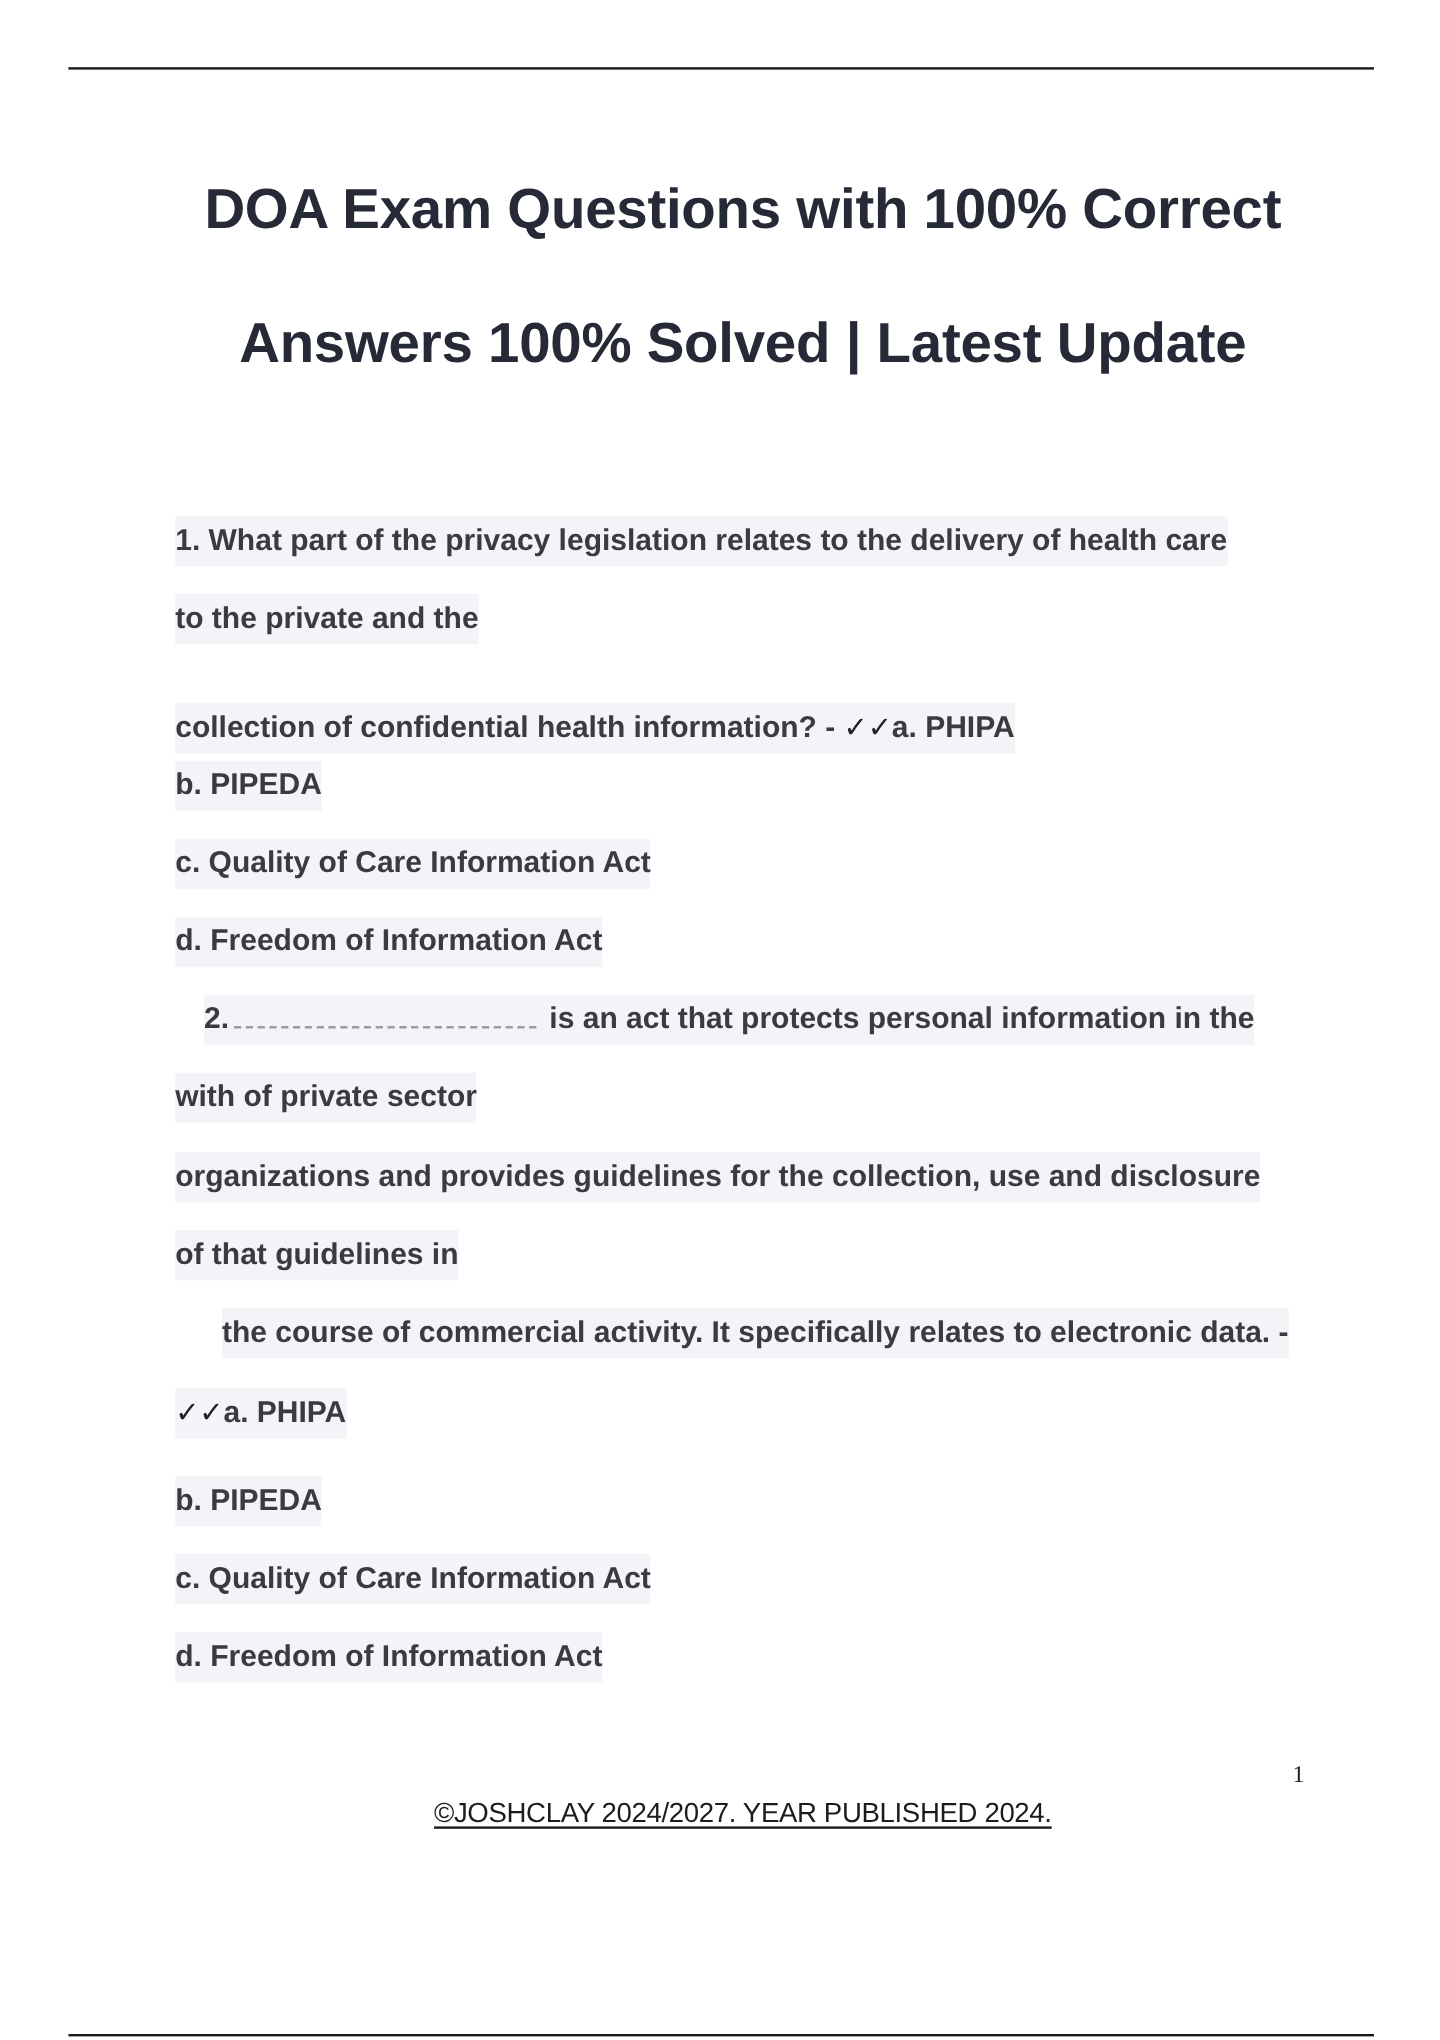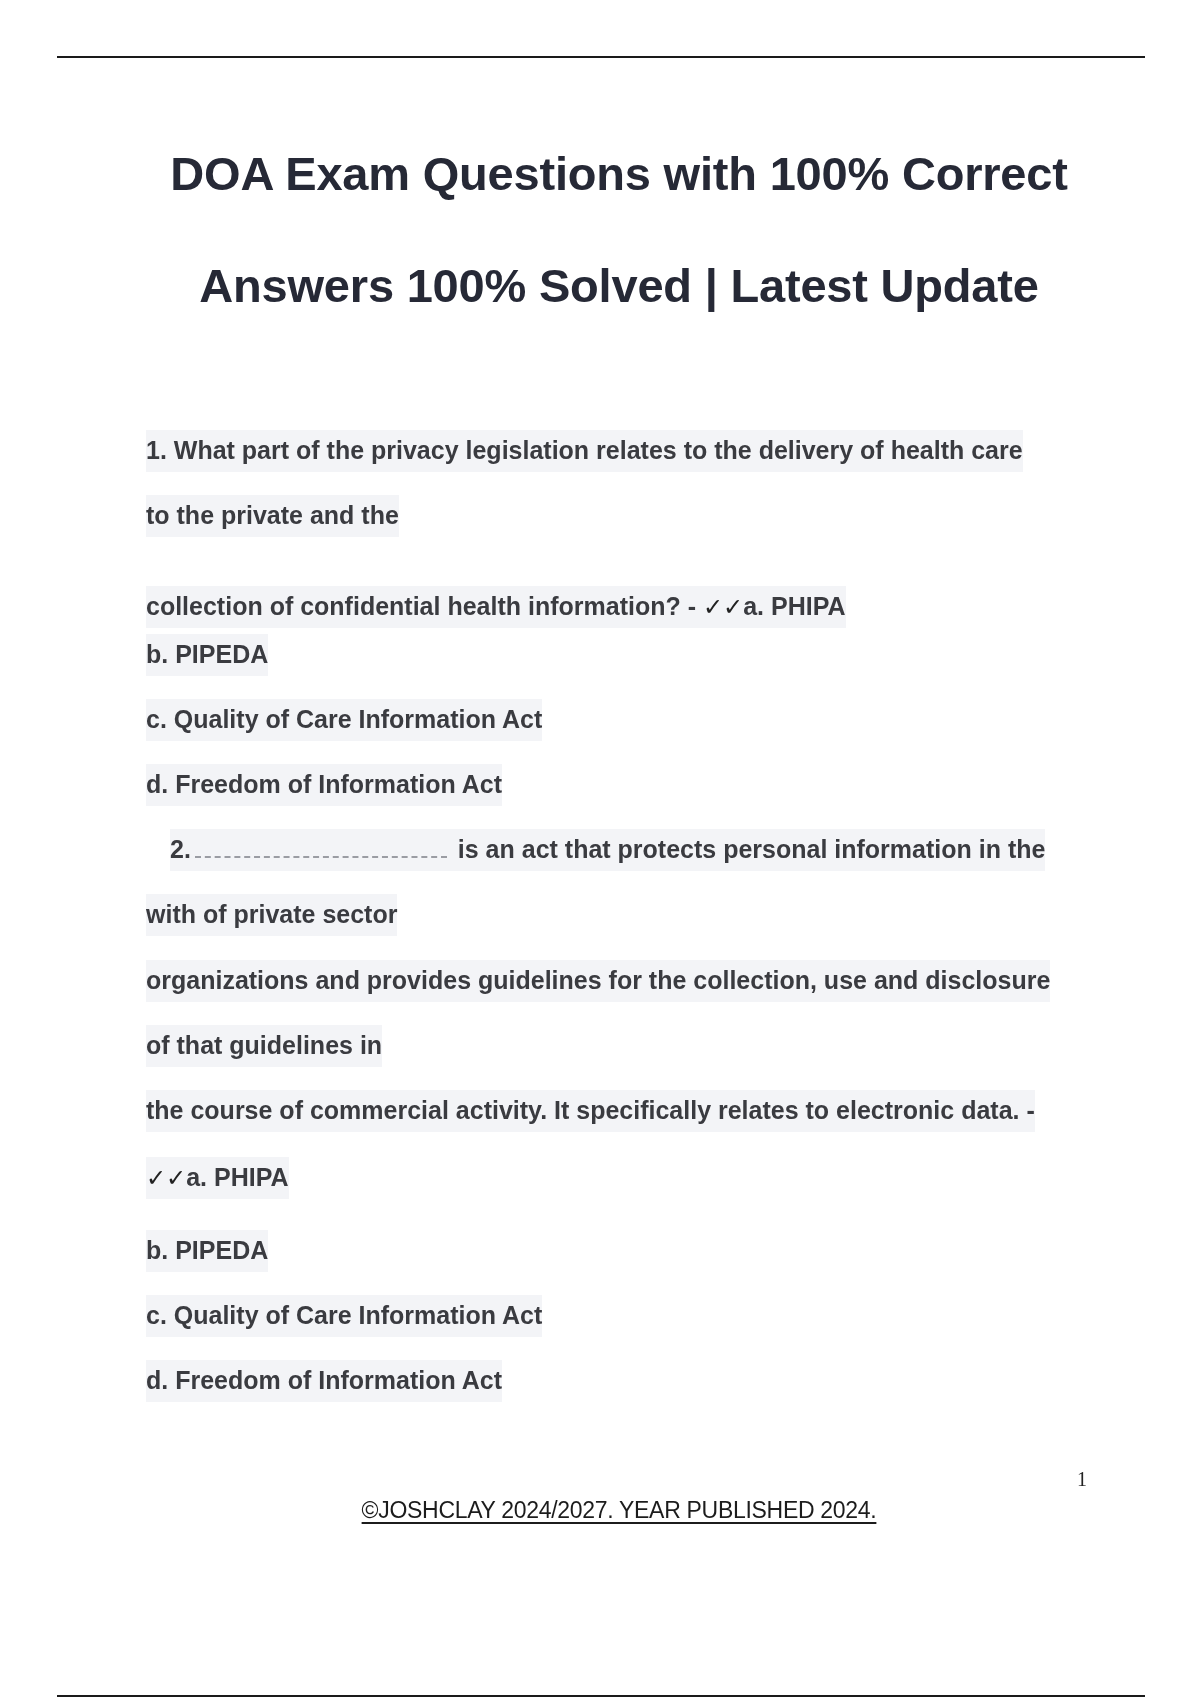--- a/index.html
+++ b/index.html
@@ -121,21 +121,21 @@
 </div>
 <div class="line" style="top:902px;">
   <span class="hl">with of private sector</span>
 </div>
 <div class="line" style="top:968px;text-align:right;">
   <span class="hl">organizations and provides guidelines for the collection, use and disclosure</span>
 </div>
 <div class="line" style="top:1033px;">
   <span class="hl">of that guidelines in</span>
 </div>
-<div class="line" style="top:1098px;">
+<div class="line" style="top:1098px;margin-left:39px;">
   <span class="hl">the course of commercial activity. It specifically relates to electronic data. -</span>
 </div>
 <div class="line" style="top:1165px;">
   <span class="hl"><span class="check">✓✓</span><span>a. PHIPA</span></span>
 </div>
 <div class="line" style="top:1238px;">
   <span class="hl">b. PIPEDA</span>
 </div>
 <div class="line" style="top:1303px;">
   <span class="hl">c. Quality of Care Information Act</span>

